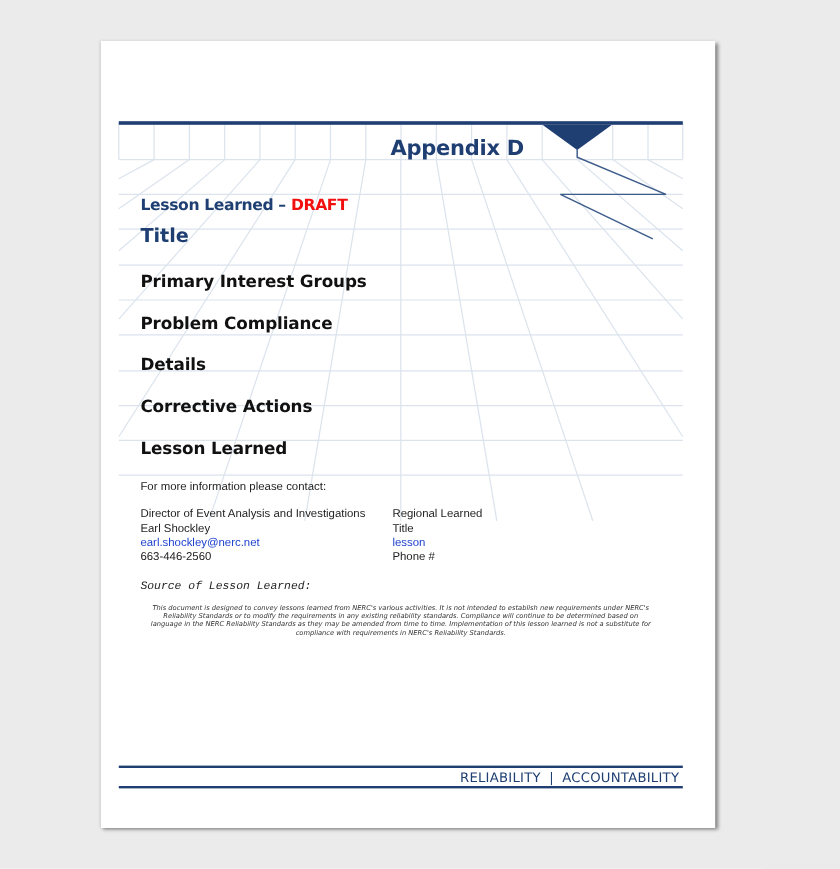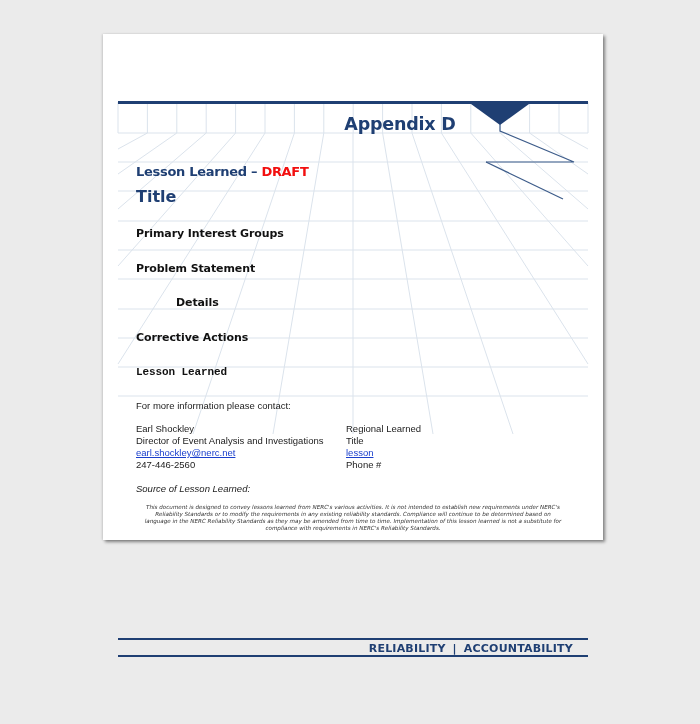--- a/index.html
+++ b/index.html
@@ -5,24 +5,25 @@
     html, body { margin: 0; padding: 0; }
     body {
       width: 700px; height: 724px;
       background: #ebebeb;
       position: relative;
       overflow: hidden;
       font-family: "DejaVu Sans", sans-serif;
     }
     .page {
       position: absolute;
-      left: 103px; top: 34px;
-      width: 500px; height: 506px;
+      left: 84px; top: 34px;
+      width: 500px; height: 656px;
       background: #ffffff;
       box-shadow: 2px 2px 3px rgba(0,0,0,0.45), -1px 0 2px rgba(0,0,0,0.12);
+      padding-left: 12px;
     }
     .bg-grid {
       position: absolute; left: 0; top: 0;
       width: 500px; height: 656px;
     }
     .abs { position: absolute; white-space: nowrap; }
     .appendix {
       left: 0; width: 500px; top: 80px;
       text-align: center;
       font-size: 17.5px; font-weight: bold; color: #1f3f73;
@@ -39,48 +40,48 @@
       font-size: 13px; font-weight: bold; color: #1f3f73;
       letter-spacing: -0.3px;
     }
     .ll-title .draft { color: #f20f0f; }
     .title-sub {
       left: 33px; top: 153px;
       font-size: 16px; font-weight: bold; color: #1f3f73;
     }
     .section {
       left: 33px;
-      font-size: 11px; font-weight: bold; color: #111;
+      font-size: 14px; font-weight: bold; color: #111;
       letter-spacing: -0.1px;
     }
     .contact {
       font-family: "Liberation Sans", sans-serif;
       font-size: 9.5px; color: #222;
     }
-    .contact a { color: #1a3fcc; text-decoration: underline; }
+    .contact a { color: #1a3fcc; }
     .contact-line { height: 12px; line-height: 12px; }
     .source {
       left: 33px; top: 449px;
-      font-family: Liberation Sans, sans-serif;
+      font-family: Liberation Mono, monospace;
       font-size: 9.5px; font-style: italic; color: #222;
     }
     .disclaimer {
       left: 40px; top: 470px; width: 420px;
       white-space: normal;
       text-align: center;
       font-size: 5.6px; line-height: 7px;
       font-style: italic; color: #333;
     }
     .footer-line {
       position: absolute; left: 15px; width: 470px; height: 2px;
       background: #1f3f73;
     }
     .footer-text {
       right: 30px; top: 608px;
-      font-size: 11px; font-weight: bold; color: #1f3f73;
+      font-size: 11px; font-weight: normal; color: #1f3f73;
       letter-spacing: 0.2px;
     }
     .footer-text .sep { margin: 0 7px; }
   </style>
 </head>
 <body>
 
 <div class="page">
 
   <svg class="bg-grid" viewBox="0 0 500 656" xmlns="http://www.w3.org/2000/svg">
@@ -147,32 +148,32 @@
   <div class="abs appendix">
     <span>Appendix D</span>
   </div>
 
   <div class="abs ll-title">
     <span>Lesson Learned – </span><span class="draft">DRAFT</span>
   </div>
   <div class="abs title-sub">Title</div>
 
   <div class="abs section" style="top:193px;">Primary Interest Groups</div>
-  <div class="abs section" style="top:228px;">Problem Statement</div>
-  <div class="abs section" style="top:262px;margin-left:40px;">Details</div>
+  <div class="abs section" style="top:228px;">Problem Compliance</div>
+  <div class="abs section" style="top:262px;">Details</div>
   <div class="abs section" style="top:297px;text-align:center;">Corrective Actions</div>
-  <div class="abs section" style="top:332px;font-family:Liberation Mono, monospace;">Lesson Learned</div>
+  <div class="abs section" style="top:332px;">Lesson Learned</div>
 
   <div class="abs contact" style="left:33px; top:366px;text-align:center;">For more information please contact:</div>
 
   <div class="abs contact" style="left:33px; top:389px;">
+    <div class="contact-line">Director of Event Analysis and Investigations</div>
     <div class="contact-line">Earl Shockley</div>
-    <div class="contact-line">Director of Event Analysis and Investigations</div>
     <div class="contact-line"><a>earl.shockley@nerc.net</a></div>
-    <div class="contact-line">247-446-2560</div>
+    <div class="contact-line">663-446-2560</div>
   </div>
 
   <div class="abs contact" style="left:243px; top:389px;">
     <div class="contact-line">Regional Learned</div>
     <div class="contact-line">Title</div>
     <div class="contact-line"><a>lesson</a></div>
     <div class="contact-line">Phone #</div>
   </div>
 
   <div class="abs source">Source of Lesson Learned:</div>

